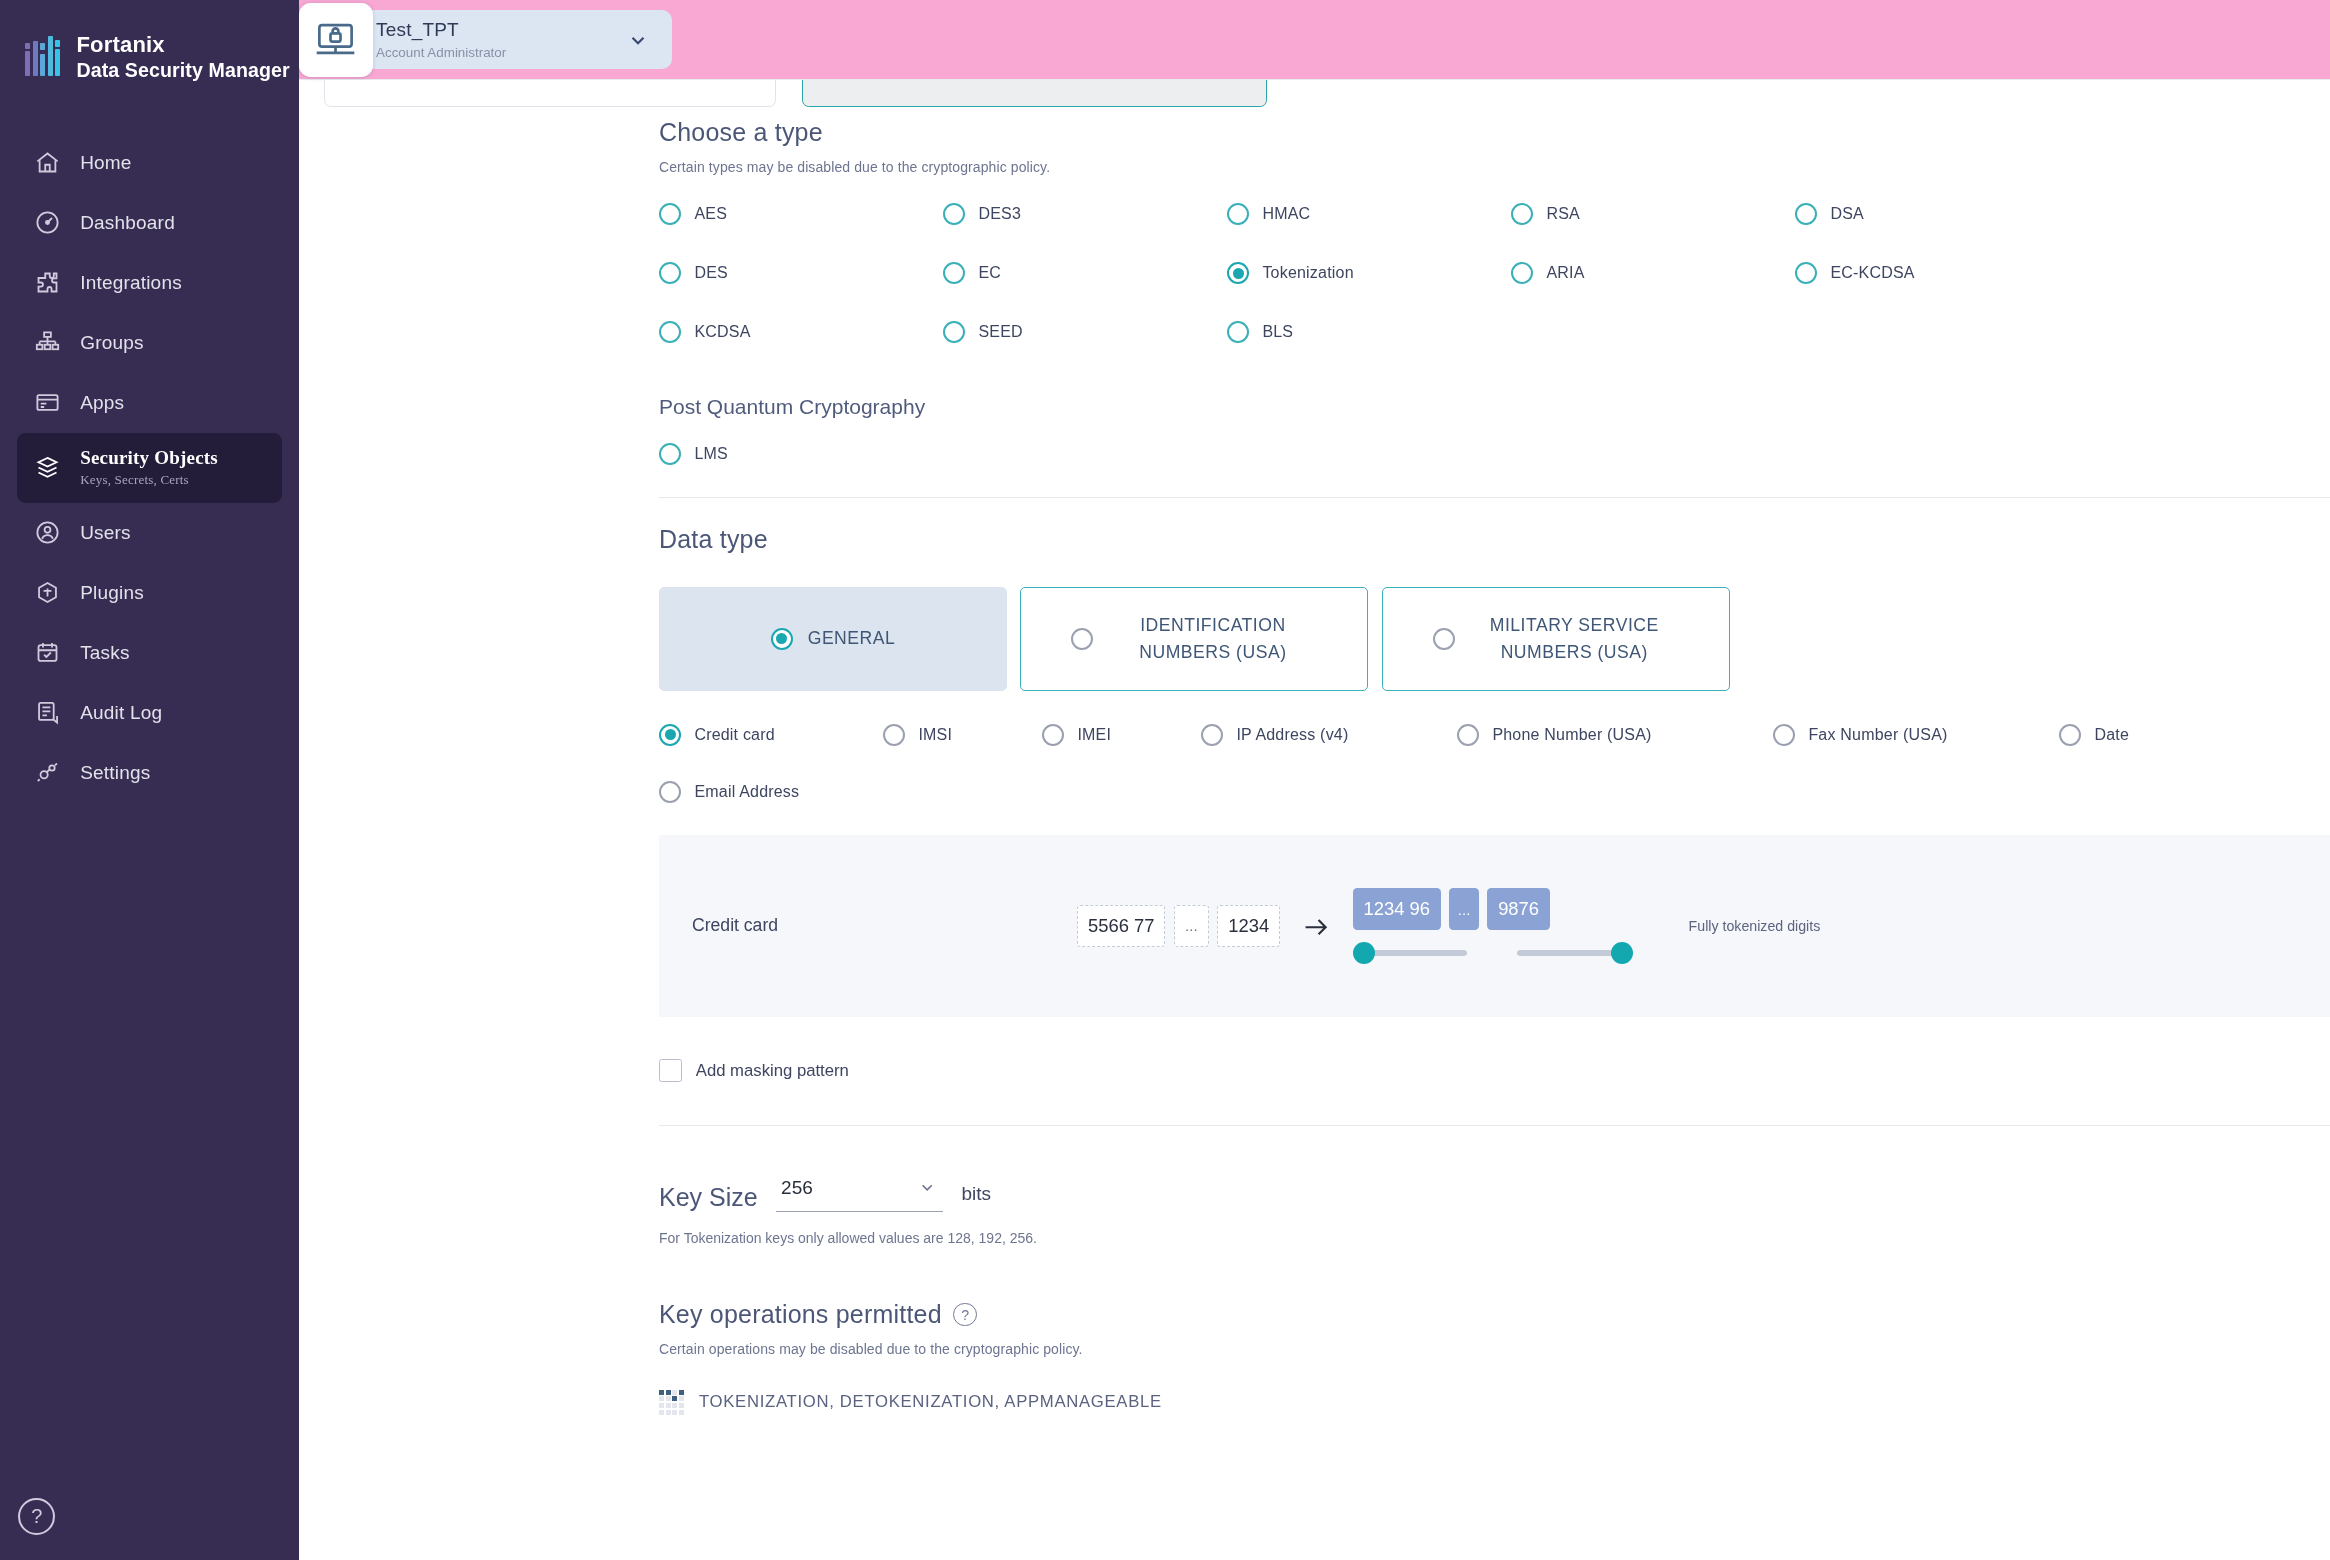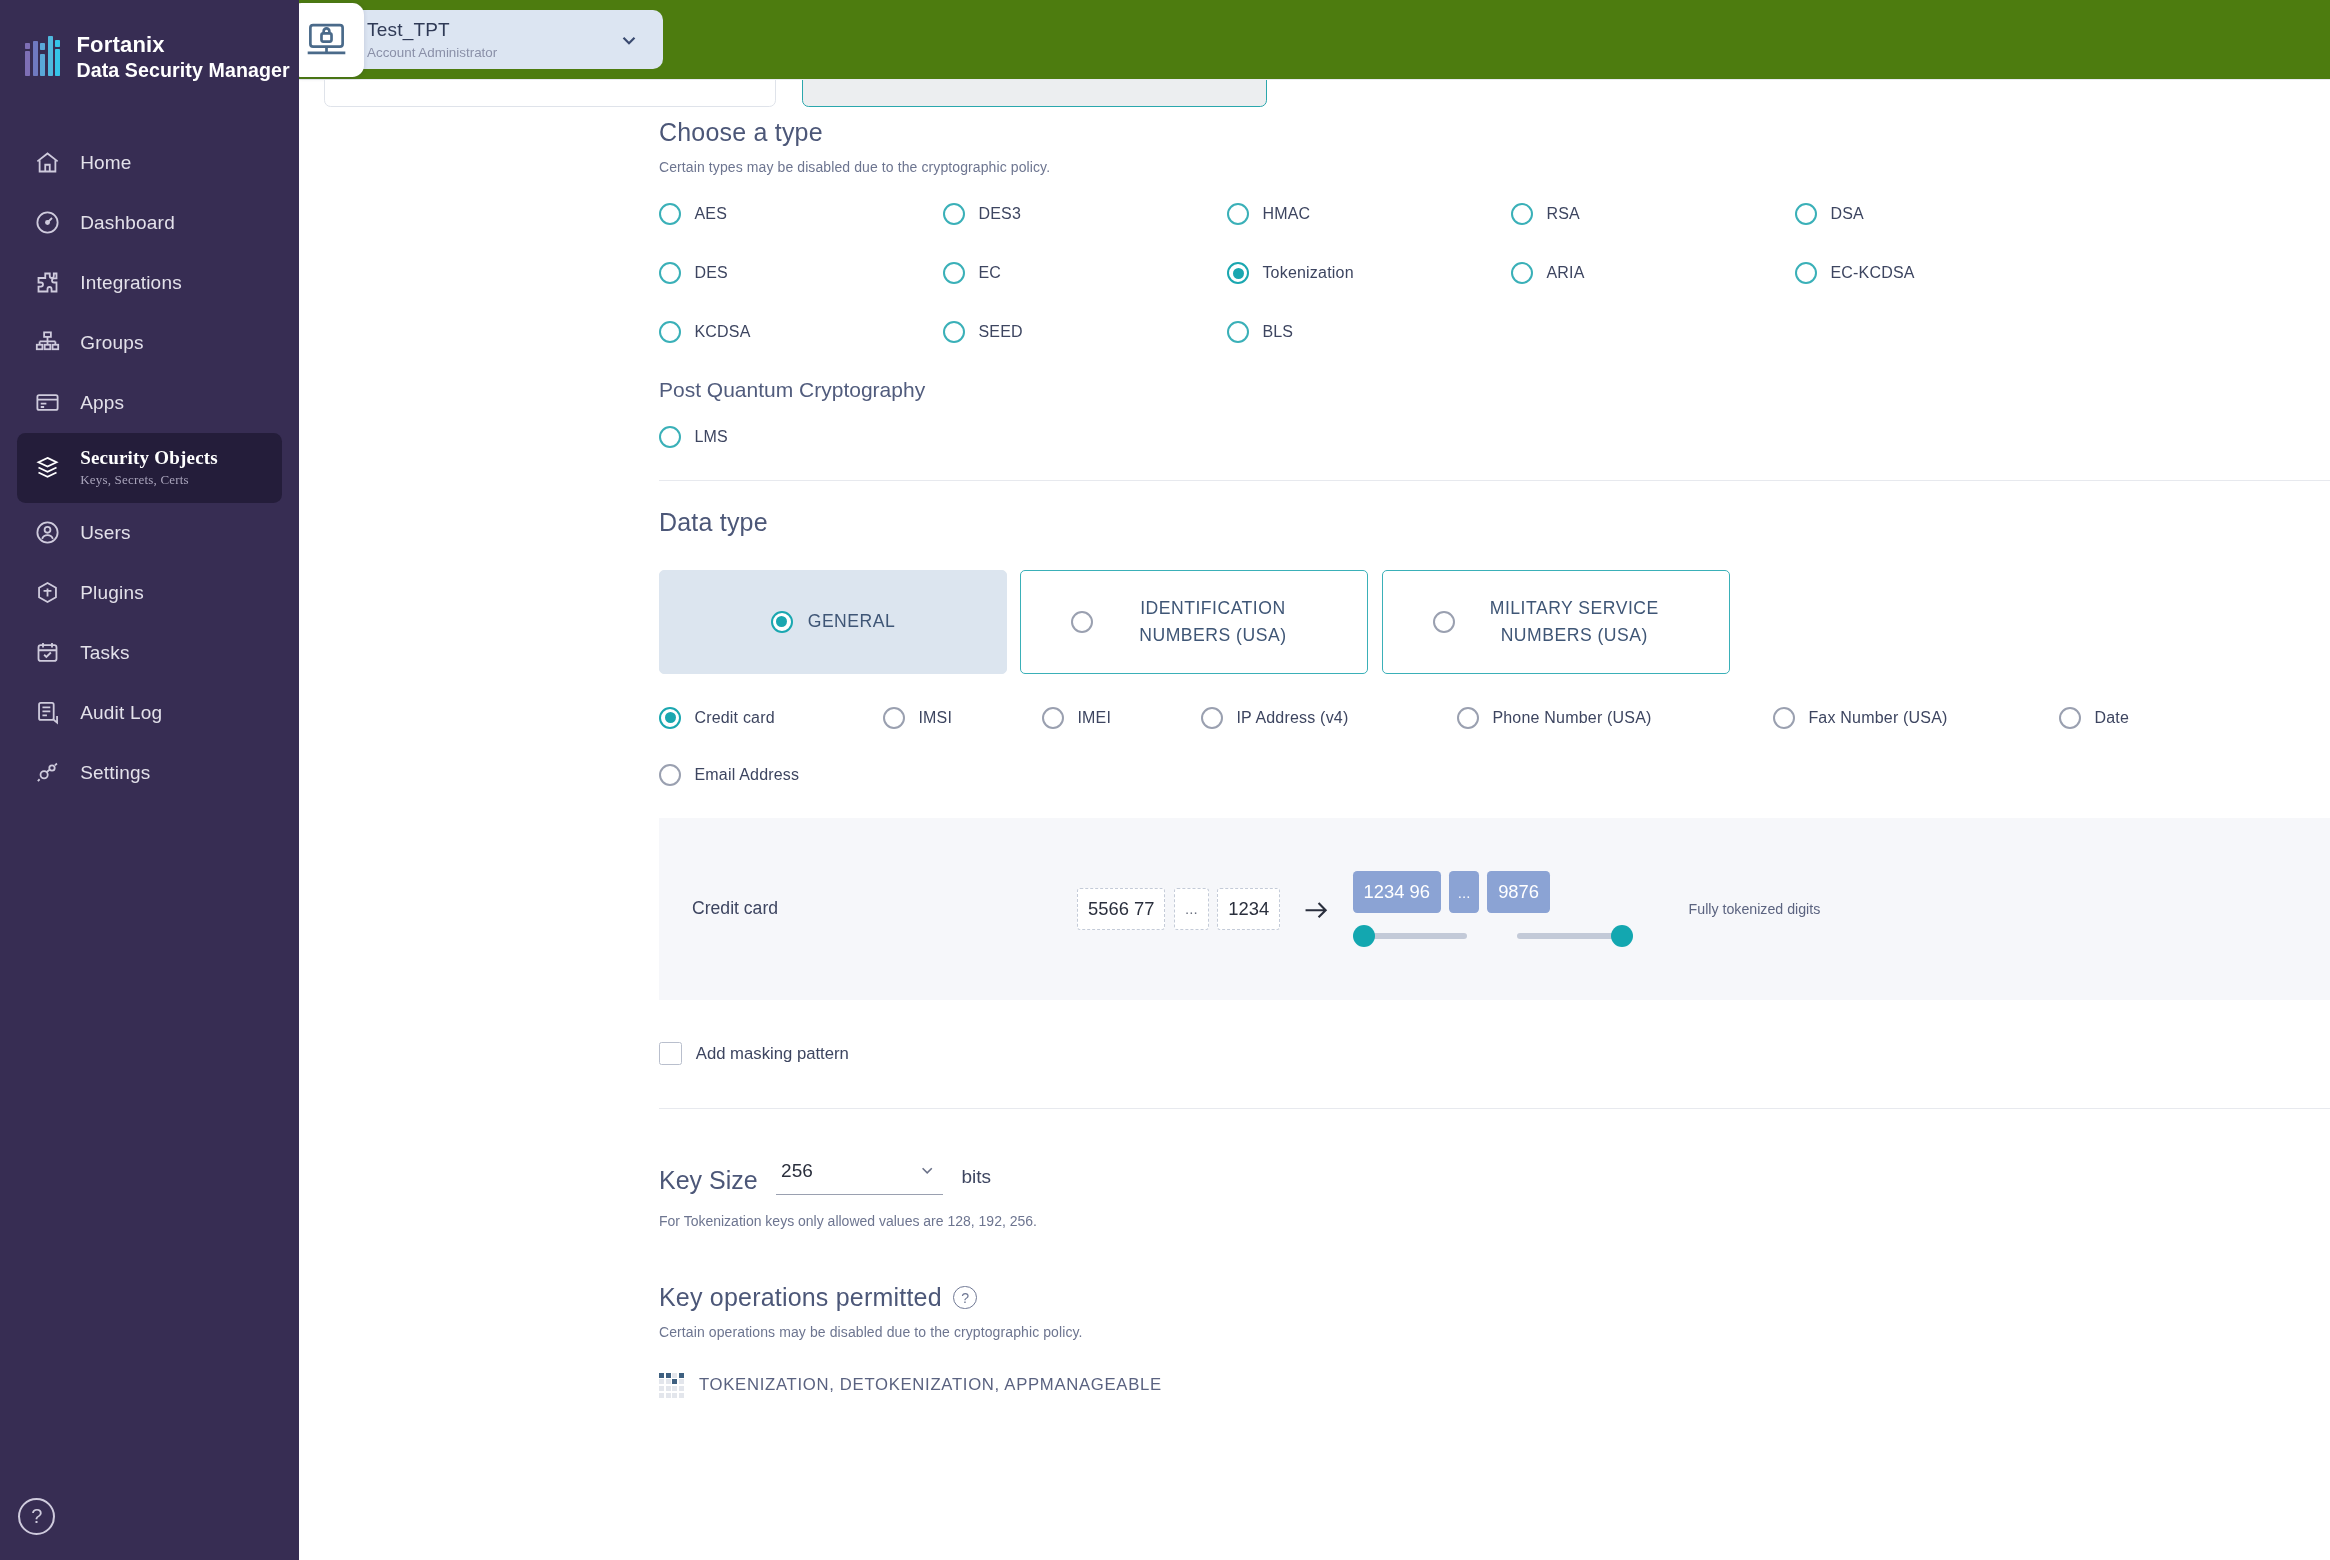--- a/index.html
+++ b/index.html
@@ -47,22 +47,22 @@
     width: 37px; height: 37px; border-radius: 50%;
     border: 2.1px solid #cfcbdd; color: #cfcbdd;
     display: flex; align-items: center; justify-content: center;
     font-size: 20px; cursor: pointer;
   }
 
   
   .main { flex: 1; height: 1560px; position: relative; background:#fff; overflow:hidden; }
 
   .topbar {
-    height: 80px; background: #4d7c0f; border-bottom: 0.8px solid #e8eaf0;
-    display: flex; align-items: center; padding-left: 4px; position:relative;
+    height: 80px; background: #f9a8d4; border-bottom: 0.8px solid #e8eaf0;
+    display: flex; align-items: center; padding-left: 13px; position:relative;
   }
   .acct-chip {
     display: flex; align-items: center; gap: 16.7px;
     background: #dce5f2; border-radius: 10px;
     height: 59px; padding: 0 23.4px 0 64px; min-width: 360px; position: relative;
     cursor: pointer;
   }
   .acct-avatar {
     position:absolute; left: -13.4px; top: -7.5px;
     width: 74px; height: 74px; background:#fff; border-radius: 11.7px;
@@ -101,21 +101,21 @@
   .radio.on { border-color:#1aa7b0; }
 
   .opt { display:flex; align-items:center; gap: 13.4px; cursor:pointer; }
   .opt-label { font-size: 16px; color:#3d4560; letter-spacing:0.2px; }
 
   .type-grid {
     display: grid; grid-template-columns: repeat(5, 284px);
     row-gap: 37px; margin-top: 28.4px;
   }
 
-  .pqc-title { font-size: 21px; color:#515c7d; margin-top: 35px; font-weight:normal; }
+  .pqc-title { font-size: 21px; color:#515c7d; margin-top: 52px; font-weight:normal; }
   .pqc-row { margin-top: 23.4px; }
 
   hr.div { border:0; border-top: 1.7px solid #e7e9ee; margin: 32px 0 0 0; }
 
   
   .dt-cards { display:flex; gap: 13.4px; margin-top: 33px; }
   .dt-card {
     width: 348px; height: 104px; border-radius: 5px;
     display:flex; align-items:center; justify-content:center;
     cursor:pointer; background:#fff; border: 1.7px solid #3ab0b8;

